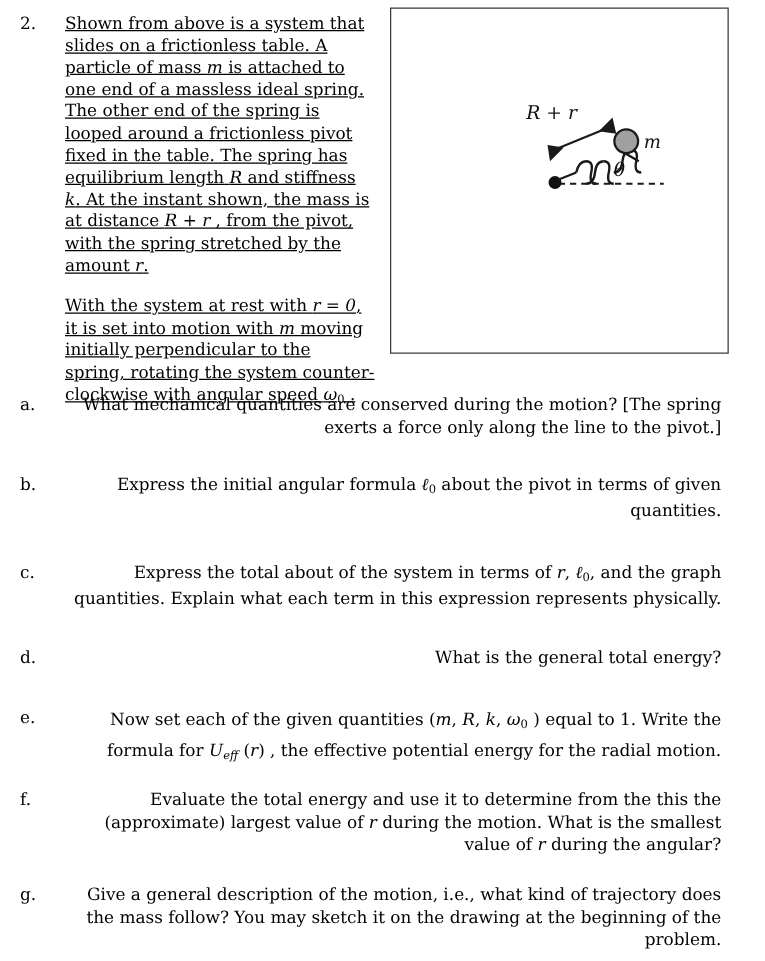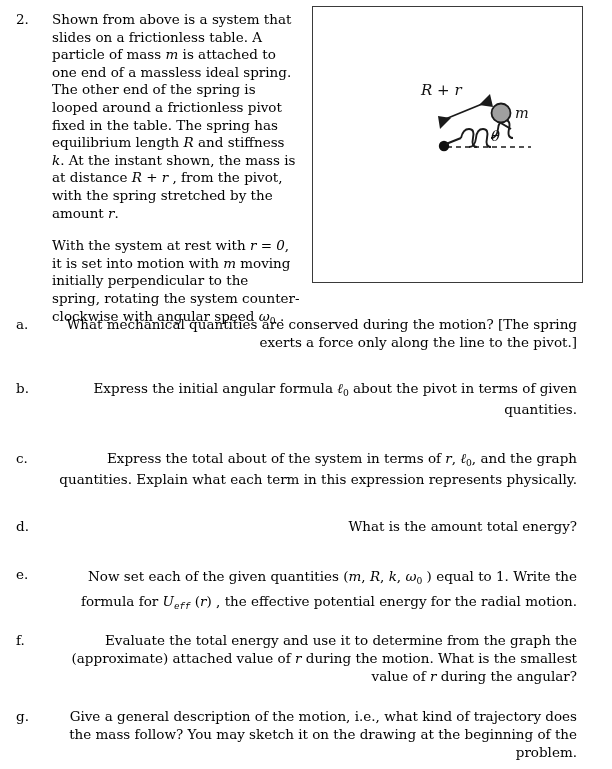--- a/index.html
+++ b/index.html
@@ -38,20 +38,21 @@
     font-size: 13.5px;
     line-height: 17.6px;
     text-align: left;
   }
 
   .statement-col {
     position: absolute;
     left: 52px;
     top: 11px;
     width: 248px;
+    text-decoration: underline;
   }
 
   .para {
     font-size: 13.5px;
     line-height: 17.6px;
     text-align: left;
     margin: 0;
   }
   .para + .para {
     margin-top: 15px;
@@ -66,21 +67,20 @@
   }
   sub.z {
     font-size: 9.2px;
     vertical-align: -0.28em;
     font-style: normal;
   }
   sub.effsub {
     font-size: 9.2px;
     vertical-align: -0.28em;
     font-style: italic;
-    font-family: Liberation Mono, monospace;
   }
 
   
   .figure-box {
     position: absolute;
     left: 312px;
     top: 6px;
     width: 271px;
     height: 277px;
     border: 1.6px solid #3a3a3a;
@@ -175,31 +175,31 @@
     <div class="body"><span>Express the initial angular formula </span><i class="ell">ℓ</i><sub class="z">0</sub><span> about the pivot in terms of given quantities.</span></div>
   </div>
 
   <div class="part" style="top:450px;">
     <div class="letter">c.</div>
     <div class="body"><span>Express the total about of the system in terms of </span><i class="v">r</i><span>, </span><i class="ell">ℓ</i><sub class="z">0</sub><span>, and the graph quantities. Explain what each term in this expression represents physically.</span></div>
   </div>
 
   <div class="part" style="top:518px;">
     <div class="letter">d.</div>
-    <div class="body">What is the amount total energy?</div>
+    <div class="body">What is the general total energy?</div>
   </div>
 
   <div class="part" style="top:566px;">
     <div class="letter">e.</div>
     <div class="body" style="line-height:21px;"><span>Now set each of the given quantities (</span><i class="v">m</i><span>, </span><i class="v">R</i><span>, </span><i class="v">k</i><span>, </span><i class="v">ω</i><sub class="z">0</sub><span> ) equal to 1. Write the formula for </span><i class="v">U</i><sub class="effsub">eff</sub><span> (</span><i class="v">r</i><span>) , the effective potential energy for the radial motion.</span></div>
   </div>
 
   <div class="part" style="top:632px;">
     <div class="letter">f.</div>
-    <div class="body"><span>Evaluate the total energy and use it to determine from the graph the (approximate) attached value of </span><i class="v">r</i><span> during the motion. What is the smallest value of </span><i class="v">r</i><span> during the angular?</span></div>
+    <div class="body"><span>Evaluate the total energy and use it to determine from the this the (approximate) largest value of </span><i class="v">r</i><span> during the motion. What is the smallest value of </span><i class="v">r</i><span> during the angular?</span></div>
   </div>
 
   <div class="part" style="top:708px;">
     <div class="letter">g.</div>
     <div class="body">Give a general description of the motion, i.e., what kind of trajectory does the mass follow? You may sketch it on the drawing at the beginning of the problem.</div>
   </div>
 
 </div>
 
 </body></html>

